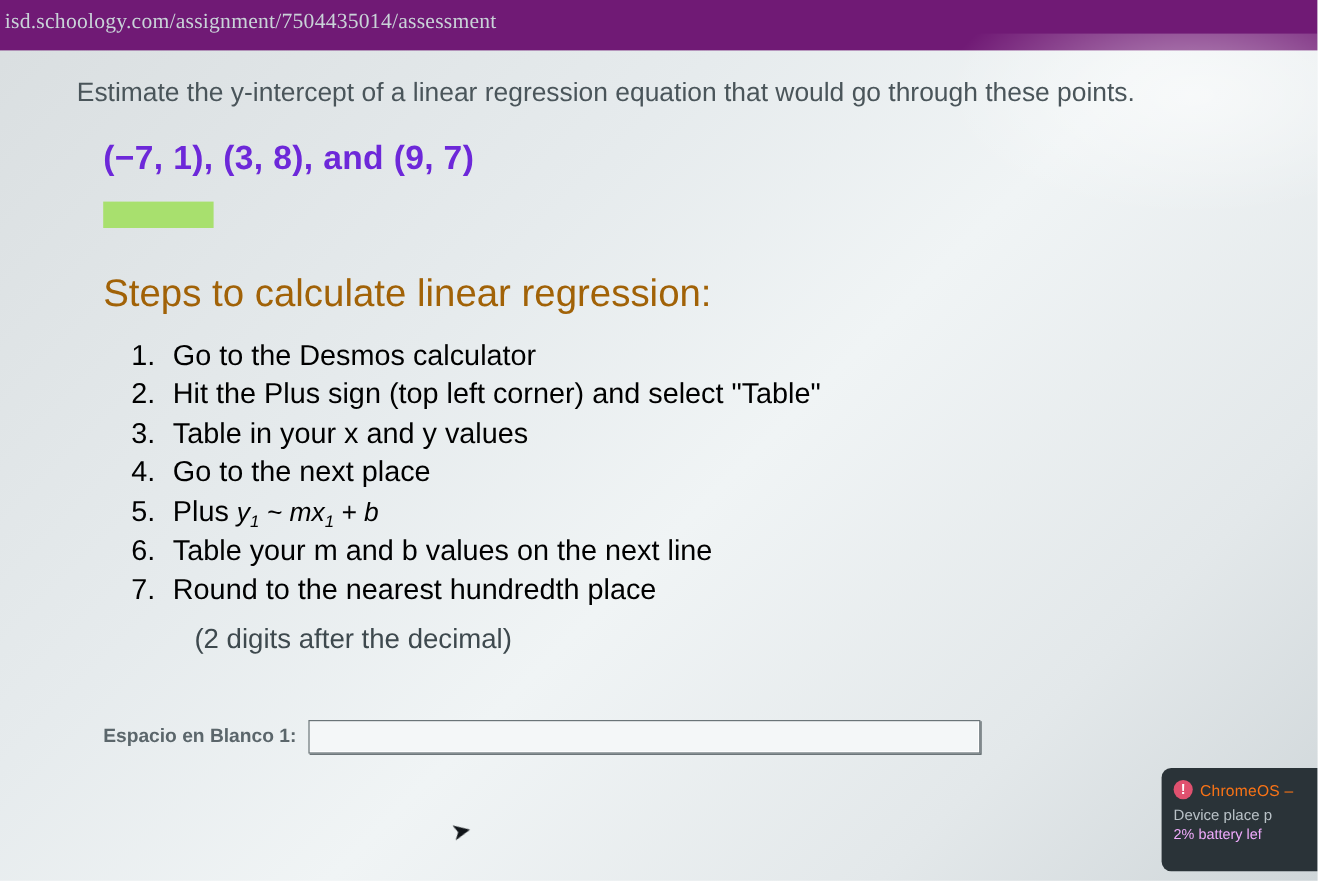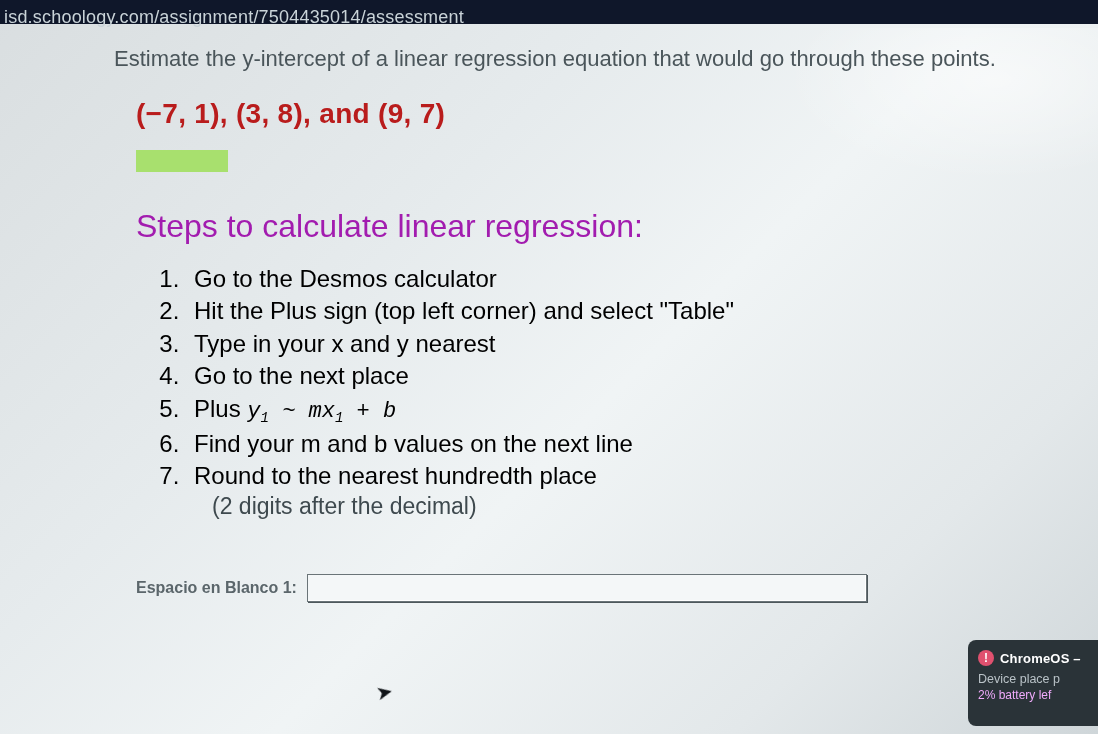--- a/index.html
+++ b/index.html
@@ -2,82 +2,84 @@
 <html><head>
 <meta charset="utf-8">
 <style>
   * { box-sizing: border-box; margin: 0; padding: 0; }
   html, body { width: 1098px; height: 734px; overflow: hidden; font-family: Arial, Helvetica, sans-serif; }
   body {
     background: linear-gradient(135deg, #d9dee0 0%, #e6ebed 35%, #f0f4f5 55%, #e3e8ea 80%, #cfd6d9 100%);
     position: relative;
   }
   .url-bar {
-    height: 24px;
-    background: #0f172a;
+    height: 42px;
+    background: #701a75;
     color: #c9d3d8;
     font-size: 18px;
     line-height: 34px;
     padding-left: 4px;
     letter-spacing: 0.2px;
     filter: blur(0.3px);
+    font-family: Liberation Serif, serif;
   }
   .content {
-    padding: 22px 0 0 114px;
+    padding: 22px 0 0 64px;
     color: #3a4549;
   }
   .prompt {
     font-size: 22px;
     color: #4a555a;
     font-weight: 500;
     margin-bottom: 26px;
     filter: blur(0.4px);
   }
   .points {
     font-size: 28px;
     font-weight: 700;
-    color: #b91c1c;
+    color: #6d28d9;
     margin-left: 22px;
     margin-bottom: 20px;
     letter-spacing: 0.3px;
     filter: blur(0.4px);
   }
   .green-block {
     width: 92px;
     height: 22px;
     background: #a8e06e;
     margin-left: 22px;
     margin-bottom: 36px;
     filter: blur(0.6px);
   }
   .steps-title {
     font-size: 32px;
-    color: #a21caf;
+    color: #a16207;
     font-weight: 500;
     margin-left: 22px;
     margin-bottom: 18px;
     filter: blur(0.4px);
   }
   .steps {
     list-style: decimal;
     margin-left: 72px;
     font-size: 24px;
     color: #000000;
     line-height: 1.35;
     filter: blur(0.45px);
   }
   .steps li { padding-left: 8px; }
   .equation {
     font-style: italic;
-    font-family: Liberation Mono, monospace;
+    font-family: Liberation Sans, sans-serif;
     font-size: 22px;
   }
   .equation sub { font-size: 14px; vertical-align: sub; }
   .note {
     margin-left: 98px;
+    margin-top: 10px;
     font-size: 23px;
     color: #3e494e;
     filter: blur(0.5px);
   }
   .answer-row {
     margin-top: 54px;
     margin-left: 22px;
     display: flex;
     align-items: center;
     gap: 10px;
@@ -122,21 +124,21 @@
     filter: blur(0.6px);
     overflow: hidden;
   }
   .notif-top { display: flex; align-items: center; gap: 6px; margin-bottom: 6px; }
   .notif-dot {
     width: 16px; height: 16px; border-radius: 50%;
     background: #e0516f;
     display: flex; align-items: center; justify-content: center;
     color: #fff; font-size: 12px; font-weight: 700;
   }
-  .notif-title { font-weight: 700; color: #ffffff; letter-spacing: 0.2px; }
+  .notif-title { font-weight: 400; color: #f97316; letter-spacing: 0.2px; }
   .notif-line { color: #b9c2c7; font-size: 12.5px; margin-top: 2px; white-space: nowrap; }
   .notif-sub  { color: #f0abfc; font-size: 12px; margin-top: 2px; white-space: nowrap; }
   .glare {
     position: absolute;
     top: 28px; right: 0;
     width: 350px; height: 170px;
     background: radial-gradient(ellipse at 70% 30%, rgba(255,255,255,0.55), rgba(255,255,255,0) 60%);
     pointer-events: none;
   }
 </style>
@@ -155,29 +157,29 @@
 
   <div class="points">(−7, 1), (3, 8), and (9, 7)</div>
 
   <div class="green-block"></div>
 
   <div class="steps-title">Steps to calculate linear regression:</div>
 
   <ol class="steps">
     <li><span>Go to the Desmos calculator</span></li>
     <li><span>Hit the Plus sign (top left corner) and select "Table"</span></li>
-    <li><span>Type in your x and y nearest</span></li>
+    <li><span>Table in your x and y values</span></li>
     <li><span>Go to the next place</span></li>
     <li>
       <span>Plus  </span>
       <span class="equation">
         <span>y</span><sub>1</sub><span> ~ </span><span>m</span><span>x</span><sub>1</sub><span> + b</span>
       </span>
     </li>
-    <li><span>Find your m and b values on the next line</span></li>
+    <li><span>Table your m and b values on the next line</span></li>
     <li><span>Round to the nearest hundredth place</span></li>
   </ol>
 
   <div class="note">(2 digits after the decimal)</div>
 
   <div class="answer-row">
     <span class="answer-label">Espacio en Blanco 1:</span>
     <input class="answer-input" type="text" value="" style="">
   </div>
 

